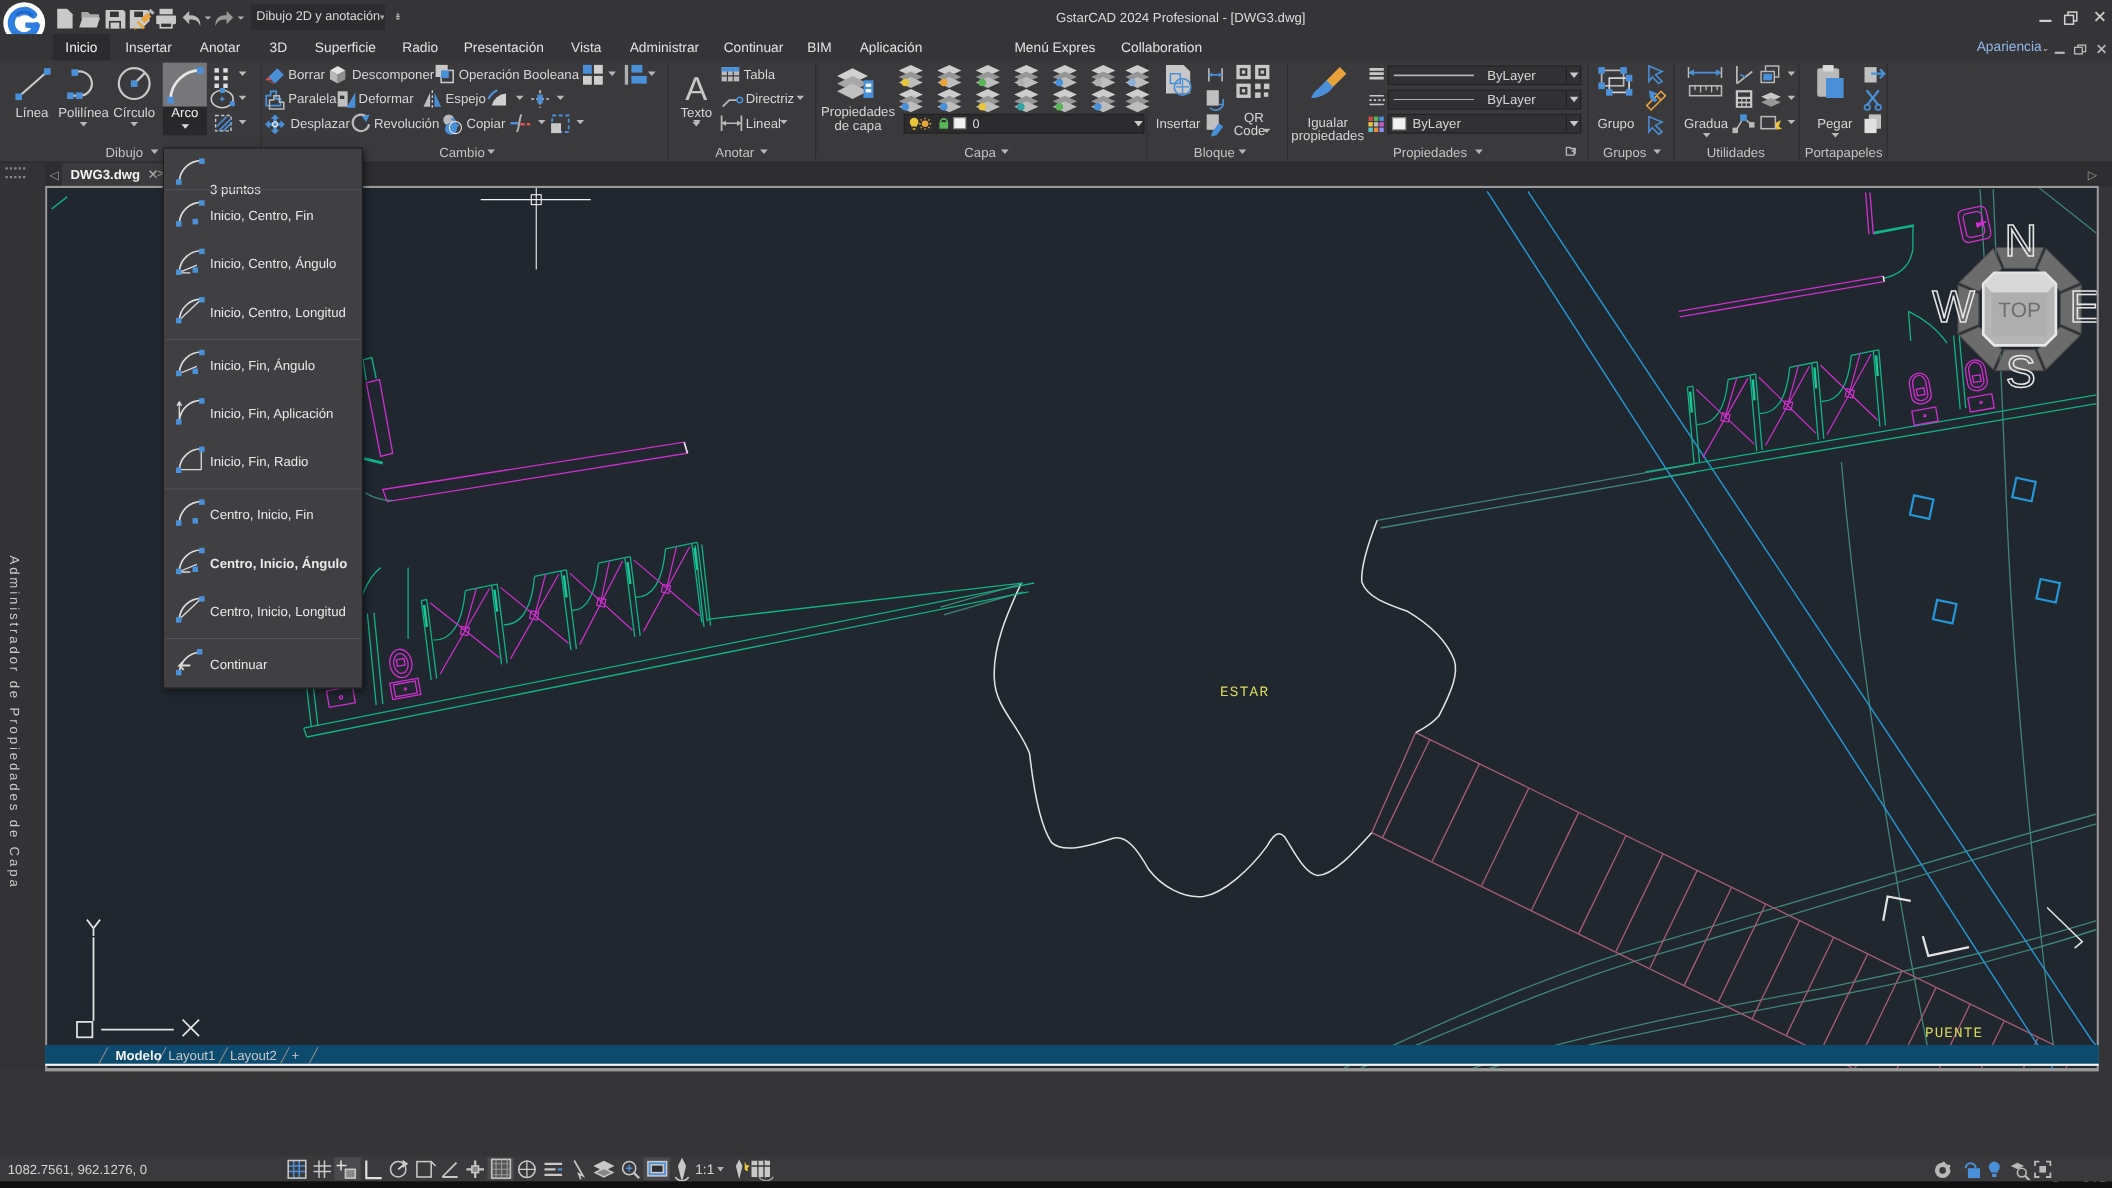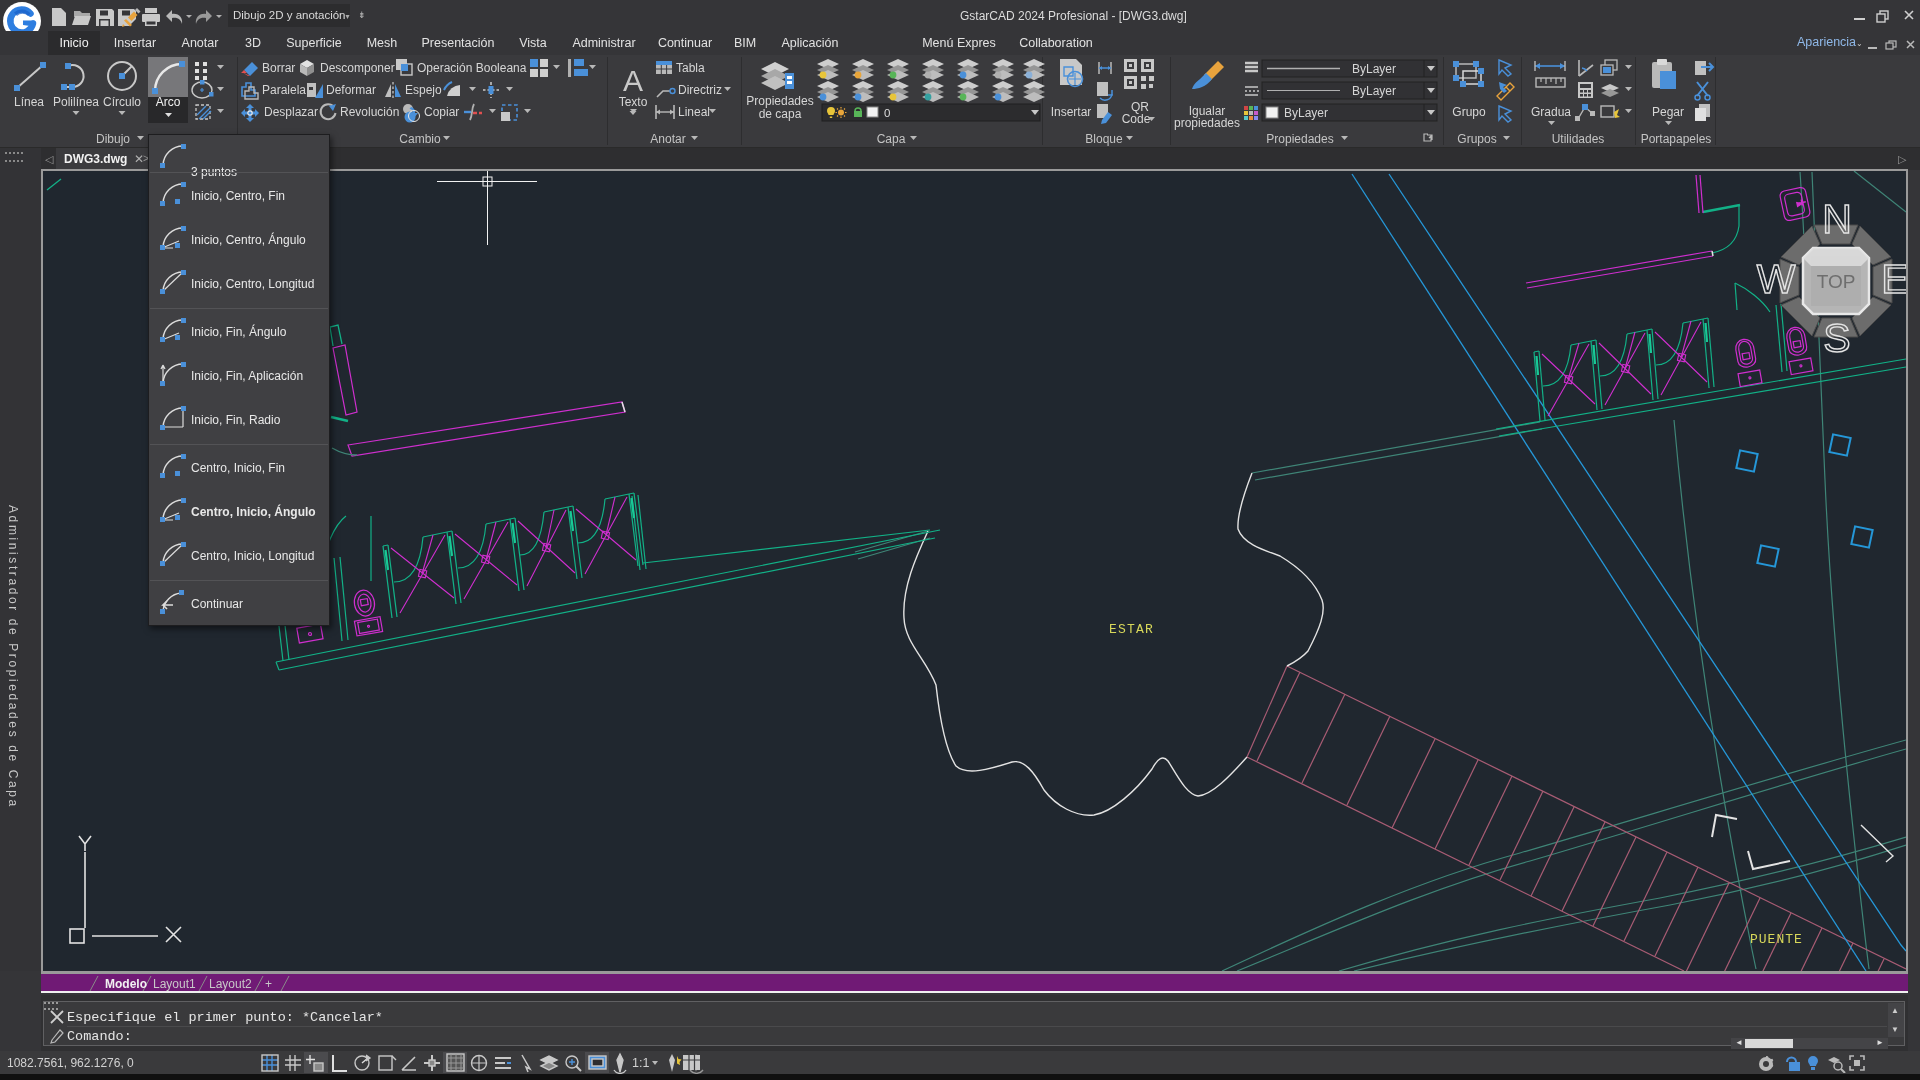--- a/index.html
+++ b/index.html
@@ -18,21 +18,21 @@
 
 #filetabs{position:absolute;left:0;top:148px;width:1920px;height:22px;background:#2e2e30;}
 #ftab-active{position:absolute;left:56px;top:0px;height:22px;background:#3b3b3e;color:#f2f2f2;font-size:12px;font-weight:bold;line-height:22px;padding:0 8px;}
 
 #sidebar{position:absolute;left:0;top:148px;width:41px;height:823px;background:#333336;}
 #sidebar .vtext{position:absolute;left:6px;top:357px;width:24px;writing-mode:vertical-lr;font-size:12px;color:#c9c9c9;letter-spacing:2.6px;}
 
 #canvas-frame{position:absolute;left:41px;top:169px;width:1867px;height:805px;background:#9a9a9a;}
 #cadcanvas{position:absolute;left:43px;top:171px;width:1863px;height:800px;background:#20272f;}
 
-#layoutbar{position:absolute;left:41px;top:974px;width:1867px;height:19px;background:#701a75;border-bottom:2px solid #efefef;font-size:12px;color:#cccccc;text-align:center;}
+#layoutbar{position:absolute;left:41px;top:950px;width:1867px;height:19px;background:#0c4a6e;border-bottom:2px solid #efefef;font-size:12px;color:#cccccc;text-align:center;}
 
 #cmdwrap{position:absolute;left:41px;top:995px;width:1867px;height:56px;background:#303032;}
 #cmdbox{position:absolute;left:2px;top:6px;width:1862px;height:45px;background:#3a3a3c;border:1px solid #606062;}
 .cmdtext{position:absolute;left:26px;font-family:"Liberation Mono",monospace;font-size:13.5px;color:#e6e6e6;white-space:pre;}
 
 #statusbar{position:absolute;left:0;top:1051px;width:1920px;height:23px;background:#3a3a3c;font-size:12px;color:#cfcfcf;}
 #taskstrip{position:absolute;left:0;top:1074px;width:1920px;height:6px;background:#101010;}
 
 #arcmenu{position:absolute;left:148px;top:134px;width:182px;height:492px;background:#404043;border:1px solid #1d1d1f;box-shadow:2px 3px 6px rgba(0,0,0,.5);}
 .mi{position:absolute;left:0;width:180px;height:44px;color:#e8e8e8;font-size:12px;}
@@ -87,21 +87,21 @@
     <rect x="25" y="6" width="8" height="8" fill="#353538" stroke="#cfcfcf" stroke-width="1.4"></rect>
     <path d="M53 3 L61 11 M61 3 L53 11" stroke="#cfcfcf" stroke-width="1.6"></path>
   </svg>
 </div>
 <div id="tabrow">
   <div class="rtab active" style="left:48px;width:52px;">Inicio</div>
   <div class="rtab" style="left:104px;width:62px;">Insertar</div>
   <div class="rtab" style="left:170px;width:60px;">Anotar</div>
   <div class="rtab" style="left:234px;width:38px;">3D</div>
   <div class="rtab" style="left:276px;width:76px;">Superficie</div>
-  <div class="rtab" style="left:356px;width:52px;">Mesh</div>
+  <div class="rtab" style="left:356px;width:52px;">Radio</div>
   <div class="rtab" style="left:412px;width:92px;">Presentación</div>
   <div class="rtab" style="left:508px;width:50px;">Vista</div>
   <div class="rtab" style="left:562px;width:84px;">Administrar</div>
   <div class="rtab" style="left:650px;width:70px;">Continuar</div>
   <div class="rtab" style="left:724px;width:42px;">BIM</div>
   <div class="rtab" style="left:770px;width:80px;">Aplicación</div>
   <div class="rtab" style="left:870px;width:56px;margin-top:19px;">Ayuda</div>
   <div class="rtab" style="left:914px;width:90px;">Menú Expres</div>
   <div class="rtab" style="left:1008px;width:96px;">Collaboration</div>
   <div class="abs" style="left:1797px;top:4px;font-size:12.5px;color:#8fb8e8;">Apariencia<span style="font-size:8px;color:#ccc;">⌄</span></div>
@@ -851,40 +851,20 @@
 <div id="layoutbar">
   <svg class="abs" style="left:0;top:0" width="320" height="19" viewBox="0 0 320 19">
     <g stroke="#8a8a8a" stroke-width="1">
           <path d="M57 2 L49 17 M110 2 L102 17 M166 2 L158 17 M222 2 L214 17 M248 2 L240 17"></path>
         </g>
     <text x="64" y="14" font-size="12" fill="#f2f2f2" font-weight="bold" font-family="Liberation Sans, sans-serif">Modelo</text>
     <text x="112" y="14" font-size="12" fill="#c8c8c8" font-family="Liberation Sans, sans-serif">Layout1</text>
     <text x="168" y="14" font-size="12" fill="#c8c8c8" font-family="Liberation Sans, sans-serif">Layout2</text>
     <text x="224" y="14" font-size="12" fill="#c8c8c8" font-family="Liberation Sans, sans-serif">+</text>
   </svg>
-</div>
-<div id="cmdwrap">
-  <div id="cmdbox"></div>
-  <div class="abs" style="left:3px;top:7px;width:14px;height:8px;border-top:2px dotted #9a9a9a;border-bottom:2px dotted #9a9a9a;"></div>
-  <svg class="abs" style="left:8px;top:14px" width="18" height="36" viewBox="0 0 18 36">
-    <path d="M2 2 L14 14 M14 2 L2 14" stroke="#cfcfcf" stroke-width="1.8"></path>
-    <path d="M3 31 L11 21 L14 24 L6 33 L2 34 Z M11 21 L14 24" stroke="#b9b9b9" stroke-width="1.2" fill="none"></path>
-  </svg>
-  <div class="cmdtext" style="top:15px;">Especifique el primer punto: *Cancelar*</div>
-  <div class="abs" style="left:26px;top:31px;width:1820px;height:1px;background:#4a4a4c;"></div>
-  <div class="cmdtext" style="top:34px;">Comando:</div>
-  <div class="abs" style="left:1847px;top:8px;width:16px;height:34px;background:#444447;">
-    <div class="abs" style="left:3px;top:3px;font-size:8px;color:#ccc;">▲</div>
-    <div class="abs" style="left:3px;top:22px;font-size:8px;color:#ccc;">▼</div>
-  </div>
-  <div class="abs" style="left:1690px;top:43px;width:157px;height:11px;background:#444447;">
-    <div class="abs" style="left:4px;top:0px;font-size:8px;color:#ddd;">◄</div>
-    <div class="abs" style="left:145px;top:0px;font-size:8px;color:#ddd;">►</div>
-    <div class="abs" style="left:14px;top:1px;width:48px;height:9px;background:#d9d9d9;"></div>
-  </div>
 </div>
 <div id="statusbar">
   <div class="abs" style="left:7px;top:5px;font-size:12px;color:#d2d2d2;">1082.7561, 962.1276, 0</div>
   <svg class="abs" style="left:260px;top:1px" width="450" height="22" viewBox="0 0 450 22">
     <rect x="44" y="0" width="24" height="21" fill="#4b4b4e"></rect>
     <rect x="183" y="0" width="24" height="21" fill="#4b4b4e"></rect>
     <rect x="325" y="0" width="24" height="21" fill="#4b4b4e"></rect>
     <g stroke="#c8c8c8" stroke-width="1.4" fill="none">
       <g transform="translate(2,3)">
             <path d="M0 5 h16 M0 10 h16 M5 0 v16 M10 0 v16" stroke="#4a90d9"></path>

